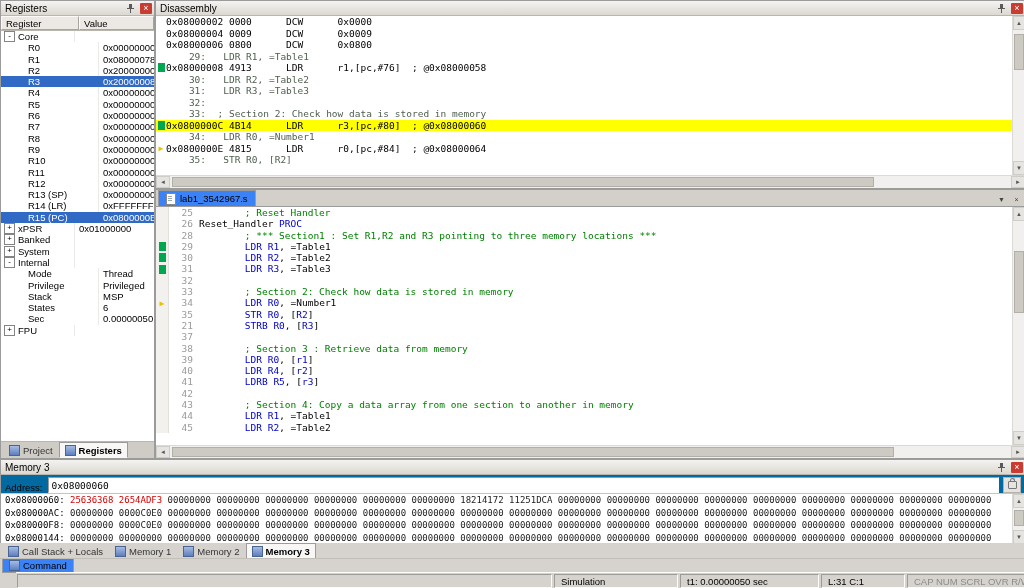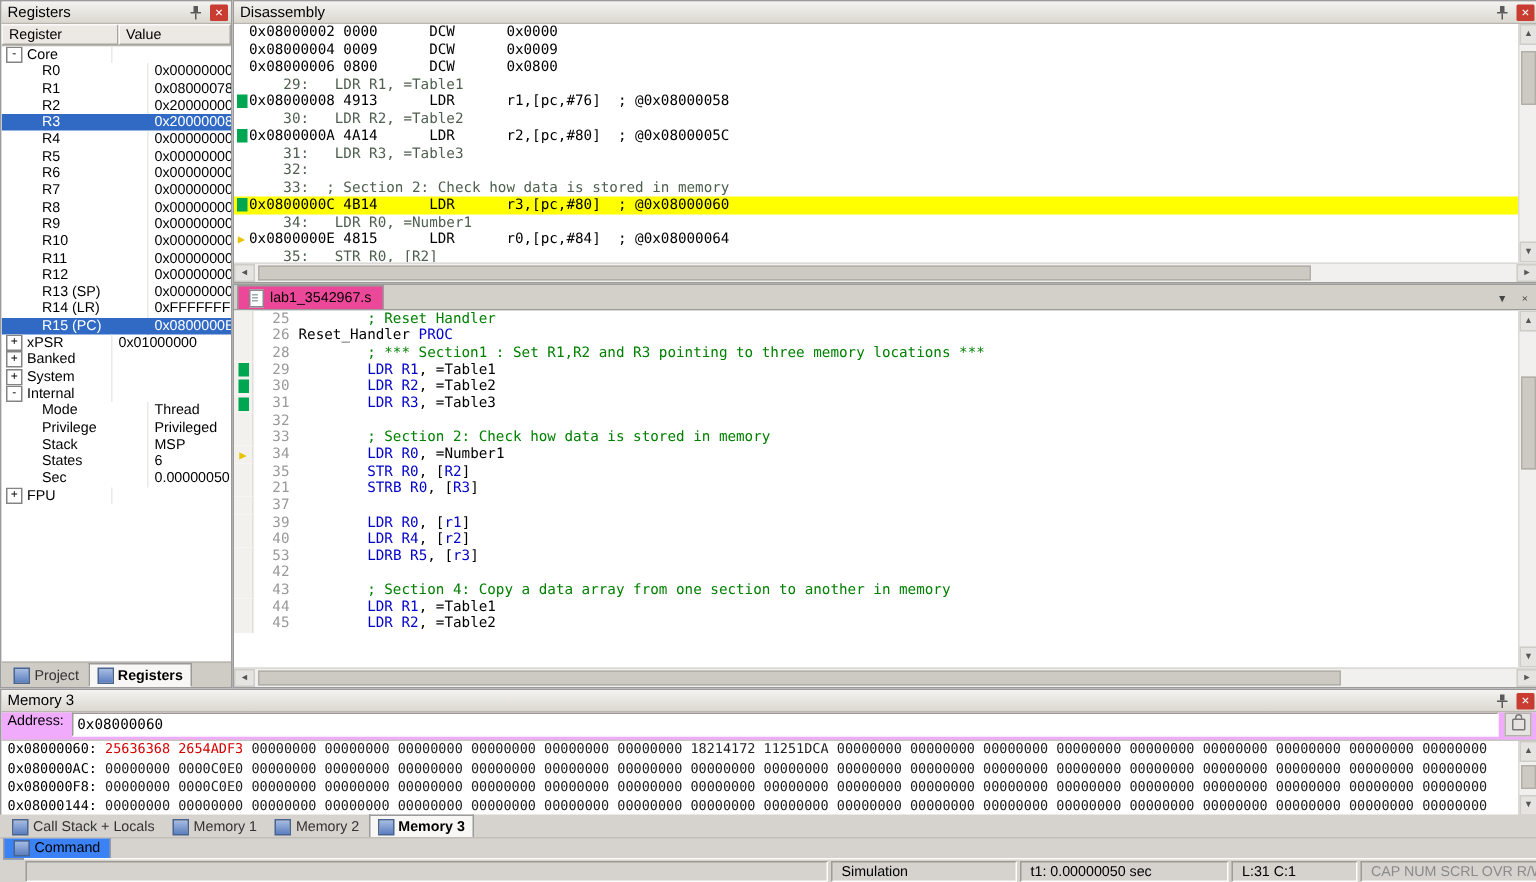--- a/index.html
+++ b/index.html
@@ -52,37 +52,37 @@
   .dline.src .dtext{color:#4f5f4f}
   .dline.hl{background:#ffff00}
   .dmargin{flex:0 0 10px;display:flex;align-items:center;justify-content:center}
   .dtext{flex:1;overflow:hidden}
   .mgreen{display:inline-block;width:7px;height:9px;background:#00a650}
   .marrow{font-style:normal;color:#e8c400;font-size:8px;line-height:9px}
 
   
   #editor-win{left:155px;top:189px;width:869px;height:268px;background:#d3d0c9}
   .tabbar{flex:0 0 16px;display:flex;align-items:flex-end;background:#d3d0c9;border-bottom:1px solid #9b9b9b;padding-left:2px}
-  .etab{display:inline-flex;align-items:center;height:15px;padding:0 7px;font-size:9.5px;background:#ec4899;border:1px solid #9b9b9b;border-bottom:none}
+  .etab{display:inline-flex;align-items:center;height:15px;padding:0 7px;font-size:9.5px;background:#3b82f6;border:1px solid #9b9b9b;border-bottom:none}
   .doc-icon{position:relative;width:8px;height:10px;background:#fff;border:1px solid #888;margin-right:4px}
   .doc-icon::before{content:"";position:absolute;left:1px;top:2px;width:4px;height:1px;background:#9aa;box-shadow:0 2px 0 #9aa,0 4px 0 #9aa}
   .tspacer{flex:1}
   .tbtn2{flex:0 0 13px;height:13px;display:flex;align-items:center;justify-content:center;font-size:7px;color:#444;margin-right:2px}
   .ebody{flex:1;display:flex;overflow:hidden;background:#fff}
   .elines{flex:1;overflow:hidden}
   .eline{display:flex;height:11.3px;line-height:11.3px;font:9.5px "DejaVu Sans Mono",monospace;white-space:pre}
   .emargin{flex:0 0 12px;background:#f2f1ee;border-right:1px solid #e2e0db;display:flex;align-items:center;justify-content:center}
   .enum{flex:0 0 24px;text-align:right;color:#9a9a9a;padding-right:6px}
   .etext{flex:1;overflow:hidden}
   .cm{color:#008000}
   .kw{color:#0000c8}
 
   
   #memory-win{left:0;top:459px;width:1024px;height:84px}
-  .addrbar{flex:0 0 18px;display:flex;align-items:flex-start;background:#f0abfc;border-bottom:1px solid #c8c5bf;padding:0 4px;font-size:9.5px}
+  .addrbar{flex:0 0 18px;display:flex;align-items:flex-end;background:#0369a1;border-bottom:1px solid #c8c5bf;padding:0 4px;font-size:9.5px}
   .alabel{margin-right:5px}
   .ainput{flex:1;height:14px;border:1px solid;border-color:#9e9b94 #fcfcfa #fcfcfa #9e9b94;background:#fff;font:9.5px "DejaVu Sans Mono",monospace;padding:0 3px;margin-right:4px}
   .abtn{flex:0 0 16px;height:14px;display:flex;align-items:center;justify-content:center;border:1px solid #b4b1aa;background:#e6e4e0}
   .lockicon{position:relative;width:7px;height:6px;border:1px solid #777;border-radius:1px}
   .lockicon::before{content:"";position:absolute;left:1px;top:-4px;width:3px;height:3px;border:1px solid #777;border-bottom:none;border-radius:3px 3px 0 0}
   .mbody{flex:1;display:flex;overflow:hidden;background:#fff}
   .mlines{flex:1;overflow:hidden;padding:1px 0 0 4px}
   .mline{height:12.5px;line-height:12.5px;font:9px "DejaVu Sans Mono",monospace;white-space:pre;color:#222}
   .maddr{color:#000}
   .mw.red{color:#d40000}
@@ -244,21 +244,20 @@
       <span class="closebtn">×</span>
     </div>
     <div class="dbody">
       <div class="dlines">
           <div class="dline asm"><span class="dmargin"></span><span class="dtext">0x08000002 0000      DCW      0x0000</span></div>
           <div class="dline asm"><span class="dmargin"></span><span class="dtext">0x08000004 0009      DCW      0x0009</span></div>
           <div class="dline asm"><span class="dmargin"></span><span class="dtext">0x08000006 0800      DCW      0x0800</span></div>
           <div class="dline src"><span class="dmargin"></span><span class="dtext">    29:   LDR R1, =Table1</span></div>
           <div class="dline asm"><span class="dmargin"><i class="mgreen"></i></span><span class="dtext">0x08000008 4913      LDR      r1,[pc,#76]  ; @0x08000058</span></div>
           <div class="dline src"><span class="dmargin"></span><span class="dtext">    30:   LDR R2, =Table2</span></div>
-          <div class="dline asm"><span class="dmargin"><i class="mgreen"></i></span><span class="dtext">0x0800000A 4A14      LDR      r2,[pc,#80]  ; @0x0800005C</span></div>
           <div class="dline src"><span class="dmargin"></span><span class="dtext">    31:   LDR R3, =Table3</span></div>
           <div class="dline src"><span class="dmargin"></span><span class="dtext">    32:</span></div>
           <div class="dline src"><span class="dmargin"></span><span class="dtext">    33:  ; Section 2: Check how data is stored in memory</span></div>
           <div class="dline asm hl"><span class="dmargin"><i class="mgreen"></i></span><span class="dtext">0x0800000C 4B14      LDR      r3,[pc,#80]  ; @0x08000060</span></div>
           <div class="dline src"><span class="dmargin"></span><span class="dtext">    34:   LDR R0, =Number1</span></div>
           <div class="dline asm"><span class="dmargin"><i class="marrow">▶</i></span><span class="dtext">0x0800000E 4815      LDR      r0,[pc,#84]  ; @0x08000064</span></div>
           <div class="dline src"><span class="dmargin"></span><span class="dtext">    35:   STR R0, [R2]</span></div>
         </div>
       <div class="sbv">
         <div class="sbbtn">▲</div>
@@ -294,23 +293,24 @@
           <div class="eline"><span class="emargin"></span><span class="enum">28</span><span class="etext"><span class="cm">        ; *** Section1 : Set R1,R2 and R3 pointing to three memory locations ***</span></span></div>
           <div class="eline"><span class="emargin"><i class="mgreen"></i></span><span class="enum">29</span><span class="etext">        <span class="kw">LDR</span> <span class="kw">R1</span>, =Table1</span></div>
           <div class="eline"><span class="emargin"><i class="mgreen"></i></span><span class="enum">30</span><span class="etext">        <span class="kw">LDR</span> <span class="kw">R2</span>, =Table2</span></div>
           <div class="eline"><span class="emargin"><i class="mgreen"></i></span><span class="enum">31</span><span class="etext">        <span class="kw">LDR</span> <span class="kw">R3</span>, =Table3</span></div>
           <div class="eline"><span class="emargin"></span><span class="enum">32</span><span class="etext"></span></div>
           <div class="eline"><span class="emargin"></span><span class="enum">33</span><span class="etext"><span class="cm">        ; Section 2: Check how data is stored in memory</span></span></div>
           <div class="eline"><span class="emargin"><i class="marrow">▶</i></span><span class="enum">34</span><span class="etext">        <span class="kw">LDR</span> <span class="kw">R0</span>, =Number1</span></div>
           <div class="eline"><span class="emargin"></span><span class="enum">35</span><span class="etext">        <span class="kw">STR</span> <span class="kw">R0</span>, [<span class="kw">R2</span>]</span></div>
           <div class="eline"><span class="emargin"></span><span class="enum">21</span><span class="etext">        <span class="kw">STRB</span> <span class="kw">R0</span>, [<span class="kw">R3</span>]</span></div>
           <div class="eline"><span class="emargin"></span><span class="enum">37</span><span class="etext"></span></div>
+          <div class="eline"><span class="emargin"></span><span class="enum">38</span><span class="etext"><span class="cm">        ; Section 3 : Retrieve data from memory</span></span></div>
           <div class="eline"><span class="emargin"></span><span class="enum">39</span><span class="etext">        <span class="kw">LDR</span> <span class="kw">R0</span>, [<span class="kw">r1</span>]</span></div>
           <div class="eline"><span class="emargin"></span><span class="enum">40</span><span class="etext">        <span class="kw">LDR</span> <span class="kw">R4</span>, [<span class="kw">r2</span>]</span></div>
-          <div class="eline"><span class="emargin"></span><span class="enum">53</span><span class="etext">        <span class="kw">LDRB</span> <span class="kw">R5</span>, [<span class="kw">r3</span>]</span></div>
+          <div class="eline"><span class="emargin"></span><span class="enum">41</span><span class="etext">        <span class="kw">LDRB</span> <span class="kw">R5</span>, [<span class="kw">r3</span>]</span></div>
           <div class="eline"><span class="emargin"></span><span class="enum">42</span><span class="etext"></span></div>
           <div class="eline"><span class="emargin"></span><span class="enum">43</span><span class="etext"><span class="cm">        ; Section 4: Copy a data array from one section to another in memory</span></span></div>
           <div class="eline"><span class="emargin"></span><span class="enum">44</span><span class="etext">        <span class="kw">LDR</span> <span class="kw">R1</span>, =Table1</span></div>
           <div class="eline"><span class="emargin"></span><span class="enum">45</span><span class="etext">        <span class="kw">LDR</span> <span class="kw">R2</span>, =Table2</span></div>
         </div>
       <div class="sbv">
         <div class="sbbtn">▲</div>
         <div class="sbtrack">
             <div class="sbthumbv" style="top:30px;height:60px"></div>
           </div>

